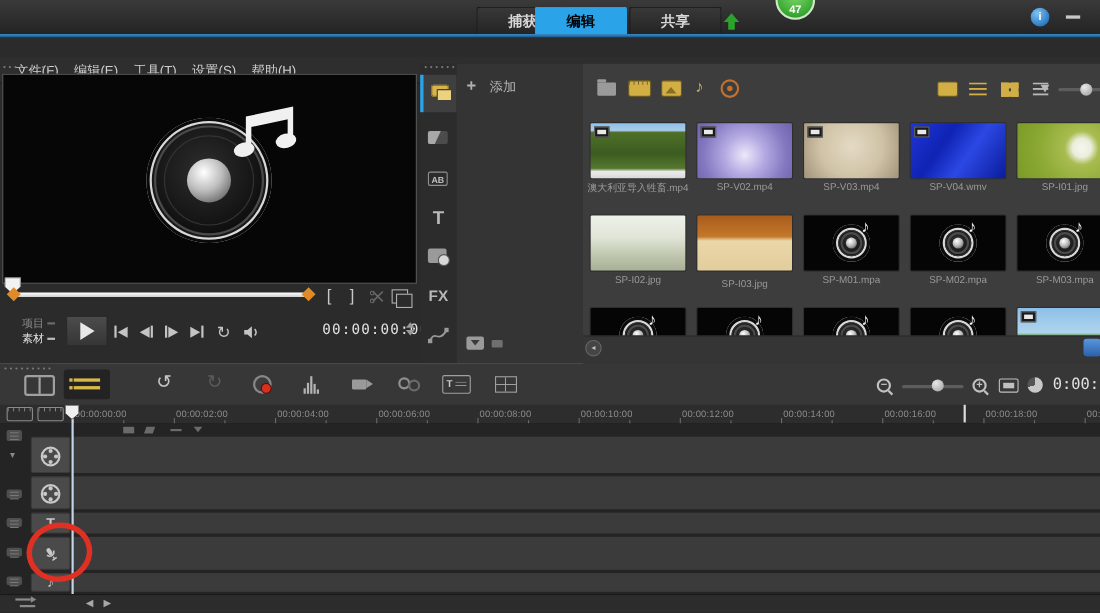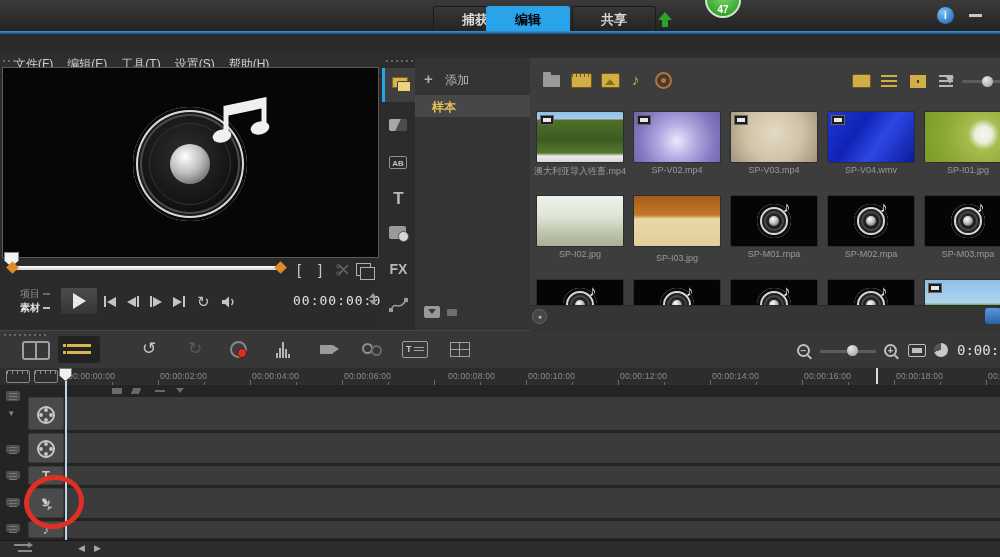--- a/index.html
+++ b/index.html
@@ -229,21 +229,21 @@
   <div class="a trim" style="left:297px">[</div>
   <div class="a trim" style="left:318px">]</div>
   <svg class="a" style="left:336px;top:264px" width="14" height="12" viewBox="0 0 14 12">
     <path d="M3 1 L12 10 M3 10 L12 1" stroke="#666" stroke-width="1.6" fill="none"></path>
     <circle cx="2.4" cy="2.4" r="1.7" stroke="#666" fill="none"></circle>
       <circle cx="2.4" cy="9.6" r="1.7" stroke="#666" fill="none"></circle>
   </svg>
   <div class="a copy-icn" style="left:356px"></div>
 
   <div class="a mode" style="top:287px;color:#8e8e8e"><span>项目</span><i></i></div>
-  <div class="a mode" style="top:301px;color:#e6e6e6;font-weight:700"><span>素材</span><i style="background:#bdbdbd"></i></div>
+  <div class="a mode" style="top:301px;color:#e6e6e6;font-weight:400"><span>素材</span><i style="background:#bdbdbd"></i></div>
   <div class="a play-btn">
       <i></i>
     </div>
   <div class="a sk" style="left:104px">
       <i class="bar"></i>
       <i class="tl"></i>
     </div>
   <div class="a sk" style="left:127px">
       <i class="tl"></i>
       <i class="bar"></i>
@@ -300,21 +300,20 @@
       <rect x="0" y="11" width="4" height="4" fill="#9a9a9a"></rect>
         <rect x="15" y="1" width="4" height="4" fill="#9a9a9a"></rect>
     </svg>
   </div>
 
   <div class="a navpanel"></div>
   <div class="a add-row">
     <span class="add-plus">+</span>
     <span class="add-label">添加</span>
   </div>
-  <div class="a folder-row"><span>样本</span></div>
   <div class="a board-icn"></div>
   <div class="a board-icn2"></div>
 
   <div class="a library"></div>
   <div class="a icn-folder" style="left:543px;top:75px"></div>
   <div class="a ylw-rect film-holes" style="left:571px;top:73px;width:21px;height:15px"></div>
   <div class="a ylw-rect icn-photo" style="left:601px;top:73px;width:19px;height:15px"></div>
   <div class="a icn-note" style="left:632px;top:71px">♪</div>
   <div class="a icn-360" style="left:655px;top:72px"></div>
   <div class="a ylw-rect" style="left:852px;top:74px;width:19px;height:14px"></div>
@@ -437,21 +436,21 @@
       <i class="tick" style="left: 112px; height: 3px;"></i>
       <span class="ruler-label" style="left: 160px;">00:00:02:00</span>
       <i class="tick" style="left: 158px; height: 5px;"></i>
       <i class="tick" style="left: 204px; height: 3px;"></i>
       <span class="ruler-label" style="left: 252px;">00:00:04:00</span>
       <i class="tick" style="left: 250px; height: 5px;"></i>
       <i class="tick" style="left: 296px; height: 3px;"></i>
       <span class="ruler-label" style="left: 344px;">00:00:06:00</span>
       <i class="tick" style="left: 342px; height: 5px;"></i>
       <i class="tick" style="left: 388px; height: 3px;"></i>
-      <span class="ruler-label" style="left: 448px; text-align: center;">00:00:08:00</span>
+      <span class="ruler-label" style="left: 436px; text-align: center;">00:00:08:00</span>
       <i class="tick" style="left: 434px; height: 5px;"></i>
       <i class="tick" style="left: 480px; height: 3px;"></i>
       <span class="ruler-label" style="left: 528px;">00:00:10:00</span>
       <i class="tick" style="left: 526px; height: 5px;"></i>
       <i class="tick" style="left: 572px; height: 3px;"></i>
       <span class="ruler-label" style="left: 620px;">00:00:12:00</span>
       <i class="tick" style="left: 618px; height: 5px;"></i>
       <i class="tick" style="left: 664px; height: 3px;"></i>
       <span class="ruler-label" style="left: 712px;">00:00:14:00</span>
       <i class="tick" style="left: 710px; height: 5px;"></i>

